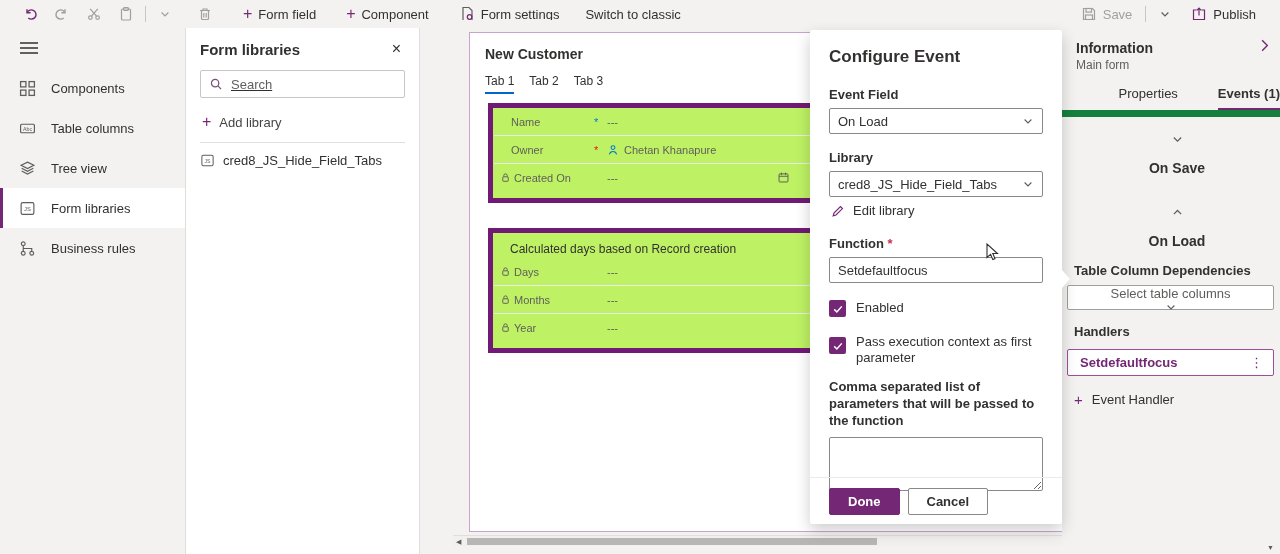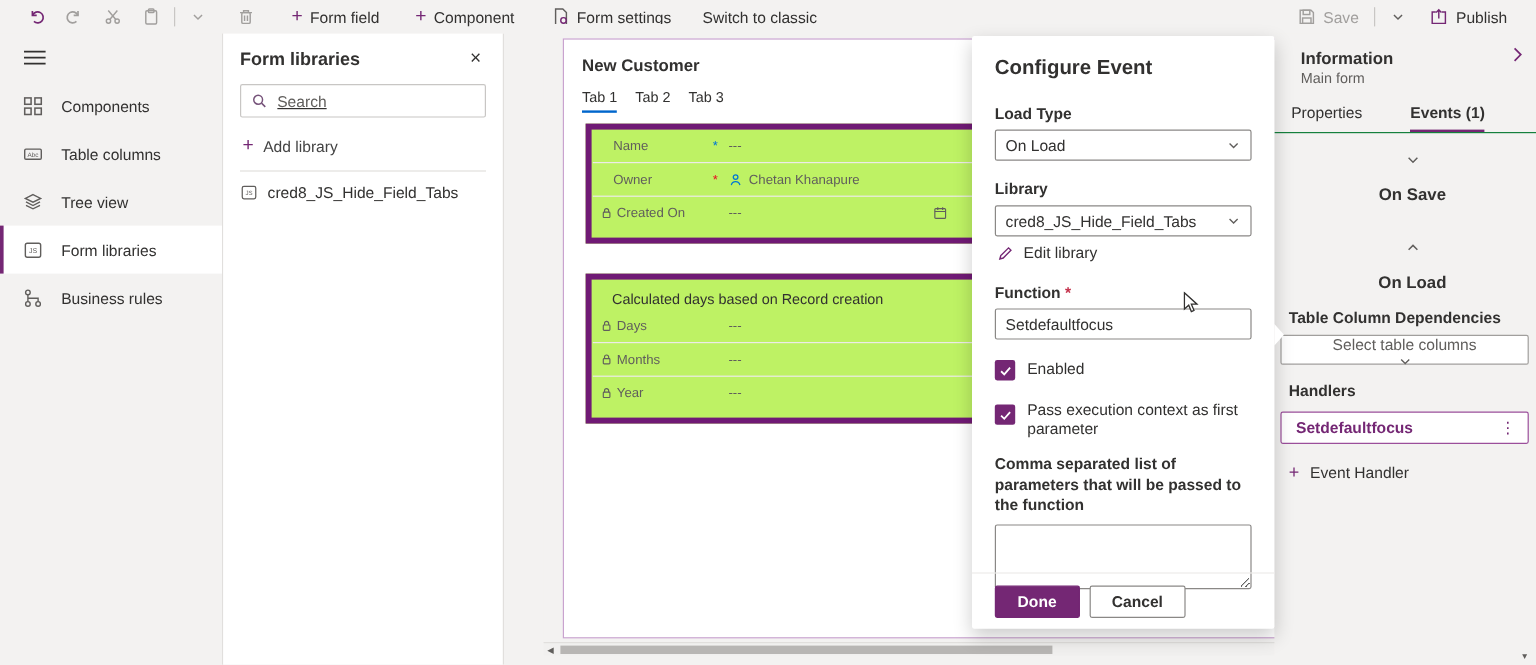--- a/index.html
+++ b/index.html
@@ -78,25 +78,25 @@
   .cbrow .cbl { font-size:13px; line-height:16px; padding-top:1px; }
   .param-label { font-size:13px; font-weight:bold; line-height:17px; margin:2px 0 8px 0; }
   .dlg-textarea { width:100%; height:54px; border:1px solid #8a8886; border-radius:2px; resize:both; font-family:inherit; font-size:13px; padding:4px 6px; outline:none; }
   .dlg-footer { position:absolute; left:0; right:0; bottom:0; height:47px; border-top:1px solid #edebe9; display:flex; align-items:center; padding-left:19px; gap:8px; }
   .btn { height:27px; padding:0 18px; font-size:13px; font-weight:bold; border-radius:2px; cursor:pointer; font-family:inherit; }
   .btn-primary { background:#742774; color:#fff; border:1px solid #742774; }
   .btn-default { background:#fff; color:#323130; border:1px solid #8a8886; }
 
   
   .rpanel { position:absolute; left:1062px; top:28px; width:218px; height:526px; background:#f3f2f1; }
-  .rp-head { position:relative; padding:12px 8px 0 14px;margin-left:8px; }
+  .rp-head { position:relative; padding:12px 8px 0 14px; }
   .rp-title { font-size:14px; font-weight:bold; }
   .rp-sub { font-size:12px; color:#605e5c; margin-top:2px; }
   .rp-expand { position:absolute; right:8px; top:10px; cursor:pointer; }
-  .rp-tabs { display:flex; gap:40px; padding:14px 0 0 14px; border-bottom:1px solid #15803d; }
+  .rp-tabs { display:flex; gap:40px; padding:14px 0 0 14px; border-bottom:7px solid #15803d;justify-content:flex-end; }
   .rp-tab { font-size:13px; padding-bottom:7px; cursor:pointer; color:#323130; }
   .rp-tab.active { font-weight:bold; border-bottom:2.5px solid #742774; }
   .evrow { display:flex; align-items:center; gap:14px; padding:16px 0 6px 12px; cursor:pointer;flex-direction:column; }
   .evrow .evlabel { font-size:14px; font-weight:bold; }
   .rp-label { font-size:13px; font-weight:bold; padding:8px 0 7px 12px; }
   .rp-dropdown { margin:0 6px 0 5px; height:25px; background:#fff; border:1px solid #a19f9d; border-radius:2px; display:flex; align-items:center; justify-content:space-between; padding:0 8px; cursor:pointer;flex-direction:column; }
   .rp-dropdown span { font-size:13px; color:#605e5c; }
   .handlerbox { margin:3px 6px 0 5px; height:27px; background:#fff; border:1px solid #9b4f9b; border-radius:2px; display:flex; align-items:center; justify-content:space-between; padding:0 10px 0 12px; cursor:pointer; }
   .handlerbox .hname { color:#742774; font-weight:bold; font-size:13px; }
   .handlerbox .dots { color:#742774; font-size:13px; cursor:pointer; }
@@ -437,21 +437,21 @@
     <span class="plus">+</span>
     <span>Event Handler</span>
   </div>
   <span class="rp-scrolldown"><span>▼</span></span>
 </div>
 
 <div class="dialog">
   <div class="beak"></div>
   <div class="dlg-title">Configure Event</div>
 
-  <div class="dlg-label">Load Type</div>
+  <div class="dlg-label">Event Field</div>
   <div class="dropdown">
     <span>On Load</span>
     <span class="icon">
         <svg width="12" height="12" viewBox="0 0 16 16" fill="none" stroke="#605e5c" stroke-width="1.5">
           <path d="M3.5 6 L8 10.5 L12.5 6"></path>
         </svg>
       </span>
   </div>
 
   <div class="dlg-label">Library</div>

